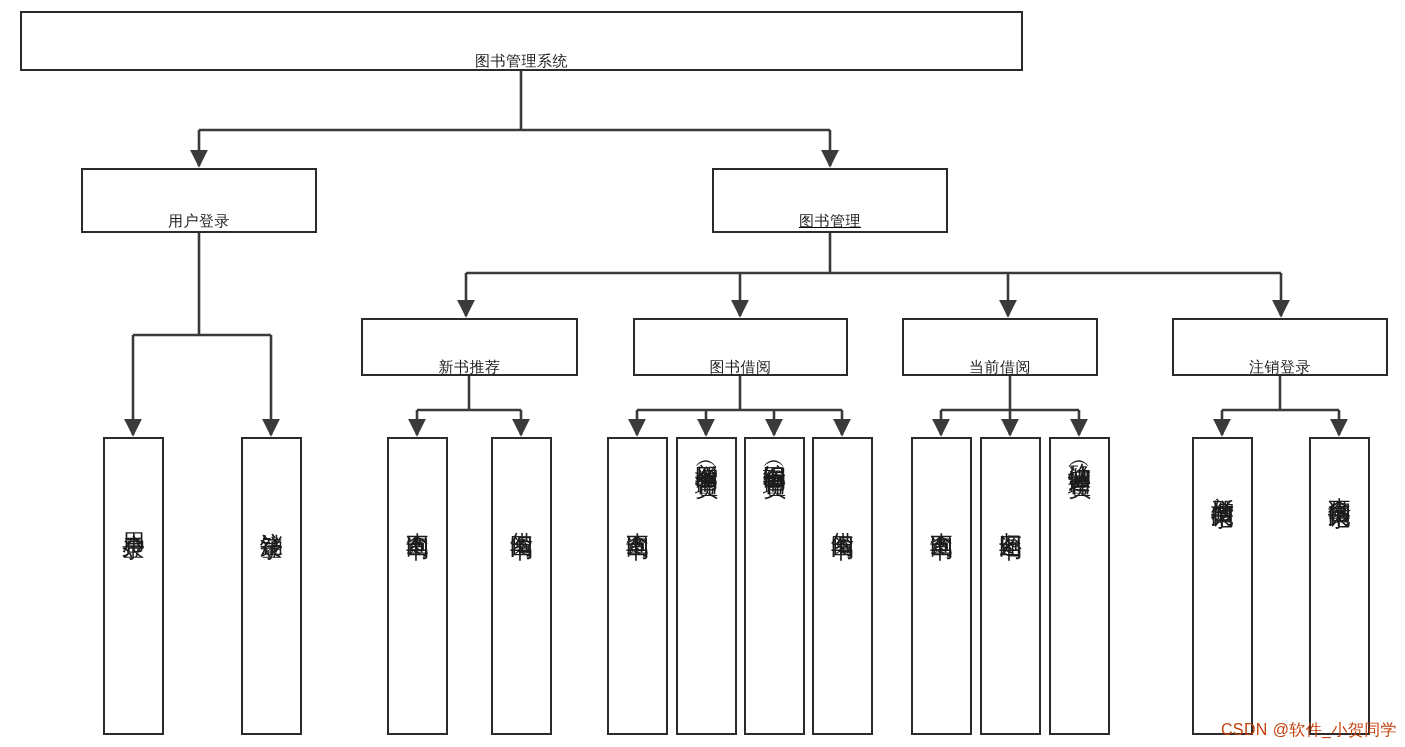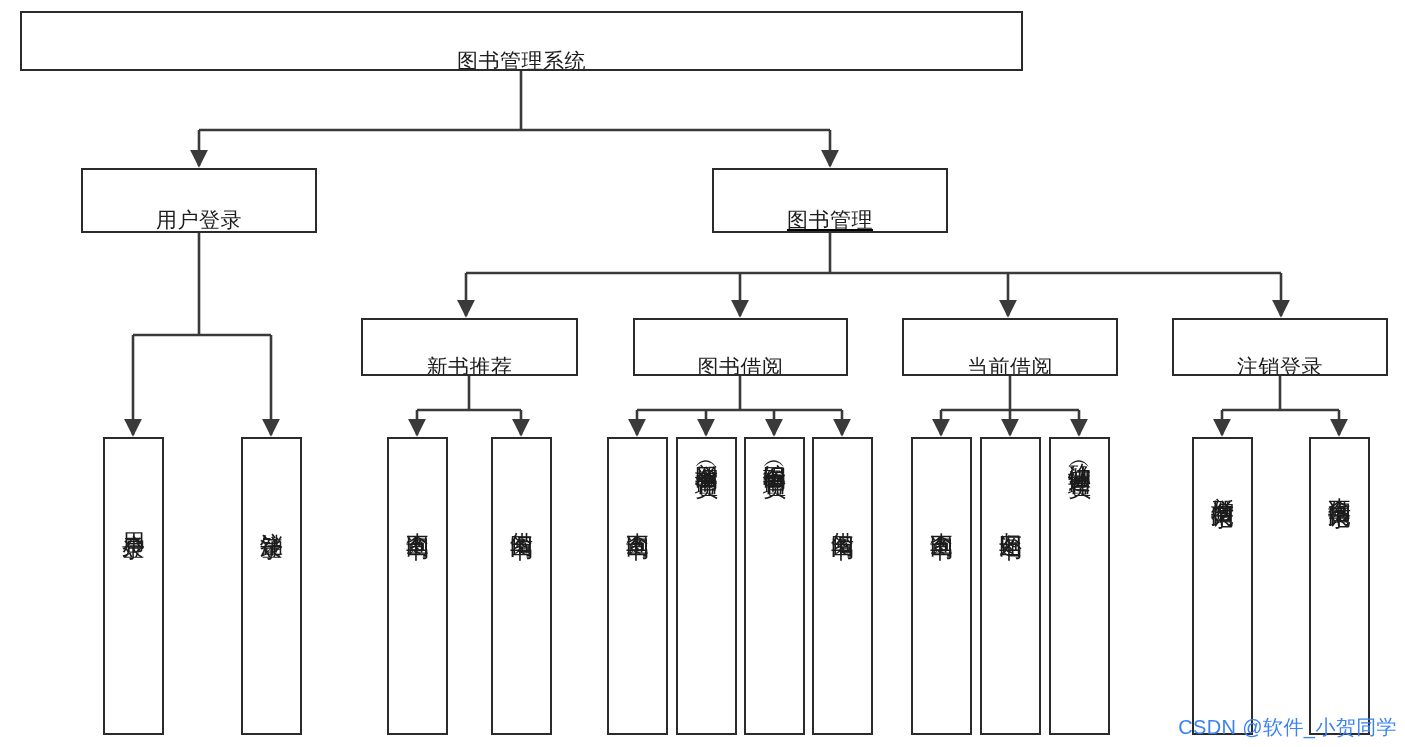--- a/index.html
+++ b/index.html
@@ -37,42 +37,42 @@
     justify-content: center;
     overflow: hidden;
   }
   .node .label {
     color: #1c1c1c;
     text-align: center;
     line-height: 1.15;
     white-space: pre;
   }
   .node.horizontal .label {
-    font-size: 21px;
+    font-size: 15px;
     letter-spacing: 0.5px;
     margin-top: 40px;
   }
   .node.vertical {
     align-items: flex-start;
     justify-content: center;
     padding-top: 6px;
   }
   .node.vertical .label {
     writing-mode: vertical-rl;
     text-orientation: upright;
     font-size: 23px;
     line-height: 1.0;
     letter-spacing: 2px;
   }
   #watermark {
     position: absolute;
     right: 8px;
     bottom: 6px;
-    font-size: 20px;
-    color: #3b82f6;
+    font-size: 16px;
+    color: #c2410c;
     letter-spacing: 0.4px;
     user-select: none;
   }
 </style>
 </head>
 <body>
 
 <div id="diagram-root">
 
   <svg id="connectors" viewBox="0 0 1405 747" xmlns="http://www.w3.org/2000/svg">
@@ -135,21 +135,21 @@
   <div class="node horizontal" style="left:712px; top:168px; width:236px; height:65px;text-decoration:underline;">
     <span class="label">图书管理</span>
   </div>
 
   <div class="node horizontal" style="left:361px; top:318px; width:217px; height:58px;">
     <span class="label">新书推荐</span>
   </div>
   <div class="node horizontal" style="left:633px; top:318px; width:215px; height:58px;align-items:center;">
     <span class="label">图书借阅</span>
   </div>
-  <div class="node horizontal" style="left:902px; top:318px; width:216px; height:58px;">
+  <div class="node horizontal" style="left:902px; top:318px; width:196px; height:58px;">
     <span class="label">当前借阅</span>
   </div>
   <div class="node horizontal" style="left:1172px; top:318px; width:216px; height:58px;">
     <span class="label">注销登录</span>
   </div>
 
   <div class="node vertical" style="left:103px; top:437px; width:61px; height:298px; padding-top:75px;">
     <span class="label">用户登录</span>
   </div>
   <div class="node vertical" style="left:241px; top:437px; width:61px; height:298px; padding-top:75px;">

